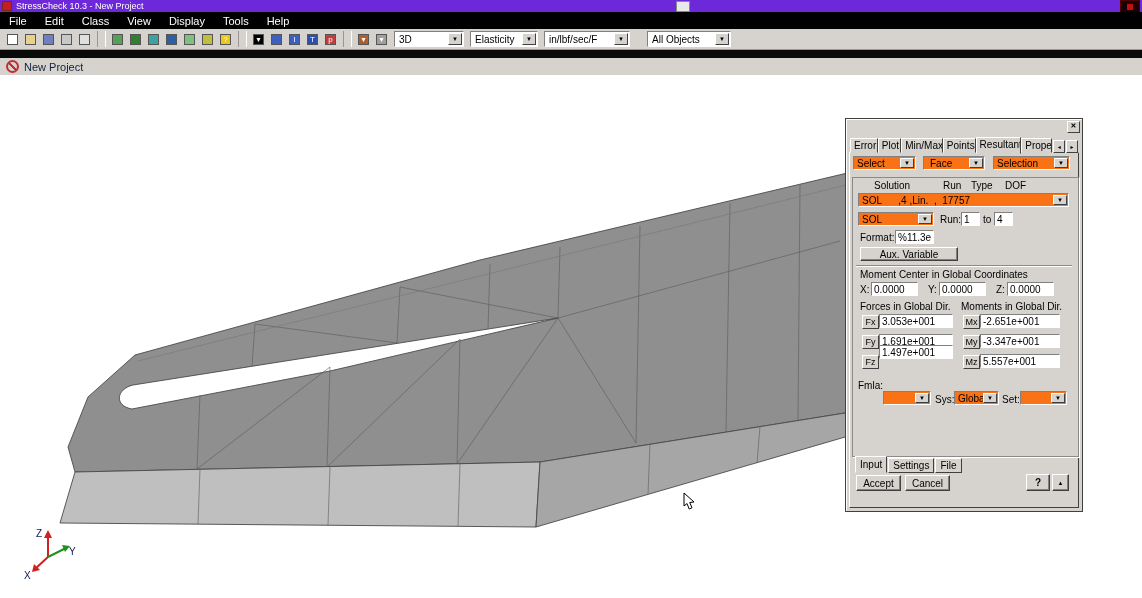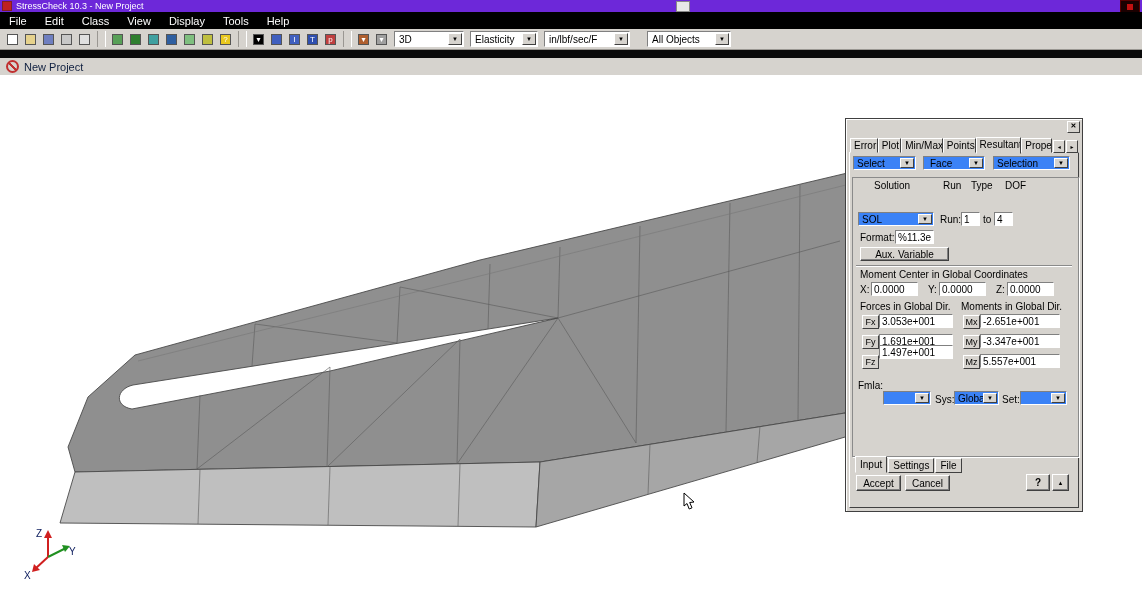--- a/index.html
+++ b/index.html
@@ -59,21 +59,21 @@
   .dtab.active{height:14px;margin-bottom:-1px;z-index:4;position:relative;}
   .tabscroll{width:11px;height:11px;background:#d6d3ce;border:1px solid;
              border-color:#fff #404040 #404040 #fff;font-size:6px;display:flex;align-items:center;
              justify-content:center;margin-left:1px;}
   .dlg-body{position:absolute;left:3px;right:3px;top:33px;bottom:3px;background:#d6d3ce;
             border:1px solid;border-color:#fff #404040 #404040 #fff;}
   .lbl{position:absolute;font-size:10px;color:#000;white-space:nowrap;}
   .fld{position:absolute;background:#fff;border:1px solid;border-color:#808080 #fff #fff #808080;
        font-size:10px;padding:0 2px;display:flex;align-items:center;box-sizing:border-box;
        height:14px;white-space:pre;overflow:hidden;}
-  .cmb{position:absolute;background:#3b82f6;border:1px solid;border-color:#808080 #fff #fff #808080;
+  .cmb{position:absolute;background:#f97316;border:1px solid;border-color:#808080 #fff #fff #808080;
        font-size:10px;display:flex;align-items:center;box-sizing:border-box;height:14px;
        padding:0 14px 0 3px;white-space:pre;overflow:hidden;}
   .btn{position:absolute;background:#d6d3ce;border:1px solid;border-color:#fff #404040 #404040 #fff;
        box-shadow:inset -1px -1px 0 #808080;font-size:10px;display:flex;align-items:center;
        justify-content:center;box-sizing:border-box;}
   .grp{position:absolute;border:1px solid #8a8a8a;box-shadow:1px 1px 0 #ffffff;}
   .hr{position:absolute;height:0;border-top:1px solid #8a8a8a;border-bottom:1px solid #fff;}
   .mini{position:absolute;width:15px;height:12px;background:#d6d3ce;border:1px solid;
         border-color:#fff #404040 #404040 #fff;font-size:9px;display:flex;align-items:center;
         justify-content:center;}
@@ -273,34 +273,38 @@
       <span class="arr">▼</span>
     </div>
 
     <div class="grp" style="left:2px;top:24px;width:225px;height:278px;"></div>
 
     <span class="lbl" style="left:24px;top:27px;">Solution</span>
     <span class="lbl" style="left:93px;top:27px;">Run</span>
     <span class="lbl" style="left:121px;top:27px;">Type</span>
     <span class="lbl" style="left:155px;top:27px;">DOF</span>
 
+    <div class="cmb" style="left:8px;top:40px;width:211px;">
+      <span>SOL      ,4 ,Lin.  ,  17757</span>
+      <span class="arr">▼</span>
+    </div>
 
     <div class="cmb" style="left:8px;top:59px;width:76px;">
       <span>SOL</span>
       <span class="arr">▼</span>
     </div>
     <span class="lbl" style="left:90px;top:61px;">Run:</span>
     <div class="fld" style="left:111px;top:59px;width:19px;height:14px;">1</div>
     <span class="lbl" style="left:133px;top:61px;">to</span>
     <div class="fld" style="left:144px;top:59px;width:19px;height:14px;">4</div>
 
     <span class="lbl" style="left:10px;top:79px;">Format:</span>
     <div class="fld" style="left:45px;top:77px;width:39px;height:14px;">%11.3e</div>
 
-    <div class="btn" style="left:10px;top:94px;width:89px;height:14px;">Aux. Variable</div>
+    <div class="btn" style="left:10px;top:94px;width:98px;height:14px;">Aux. Variable</div>
 
     <div class="hr" style="left:6px;top:112px;width:216px;"></div>
 
     <span class="lbl" style="left:10px;top:116px;">Moment Center in Global Coordinates</span>
     <span class="lbl" style="left:10px;top:131px;">X:</span>
     <div class="fld" style="left:21px;top:129px;width:47px;">0.0000</div>
     <span class="lbl" style="left:78px;top:131px;">Y:</span>
     <div class="fld" style="left:89px;top:129px;width:47px;">0.0000</div>
     <span class="lbl" style="left:146px;top:131px;">Z:</span>
     <div class="fld" style="left:157px;top:129px;width:47px;">0.0000</div>

